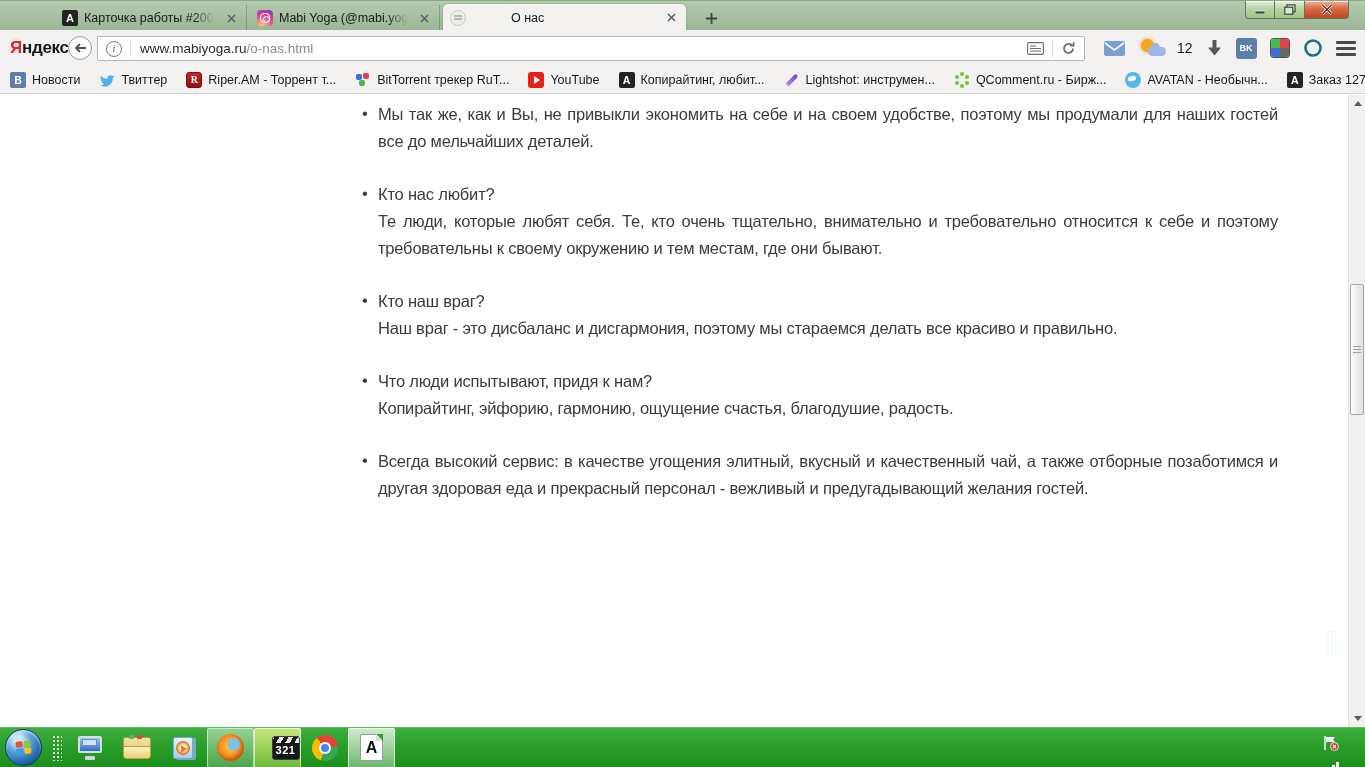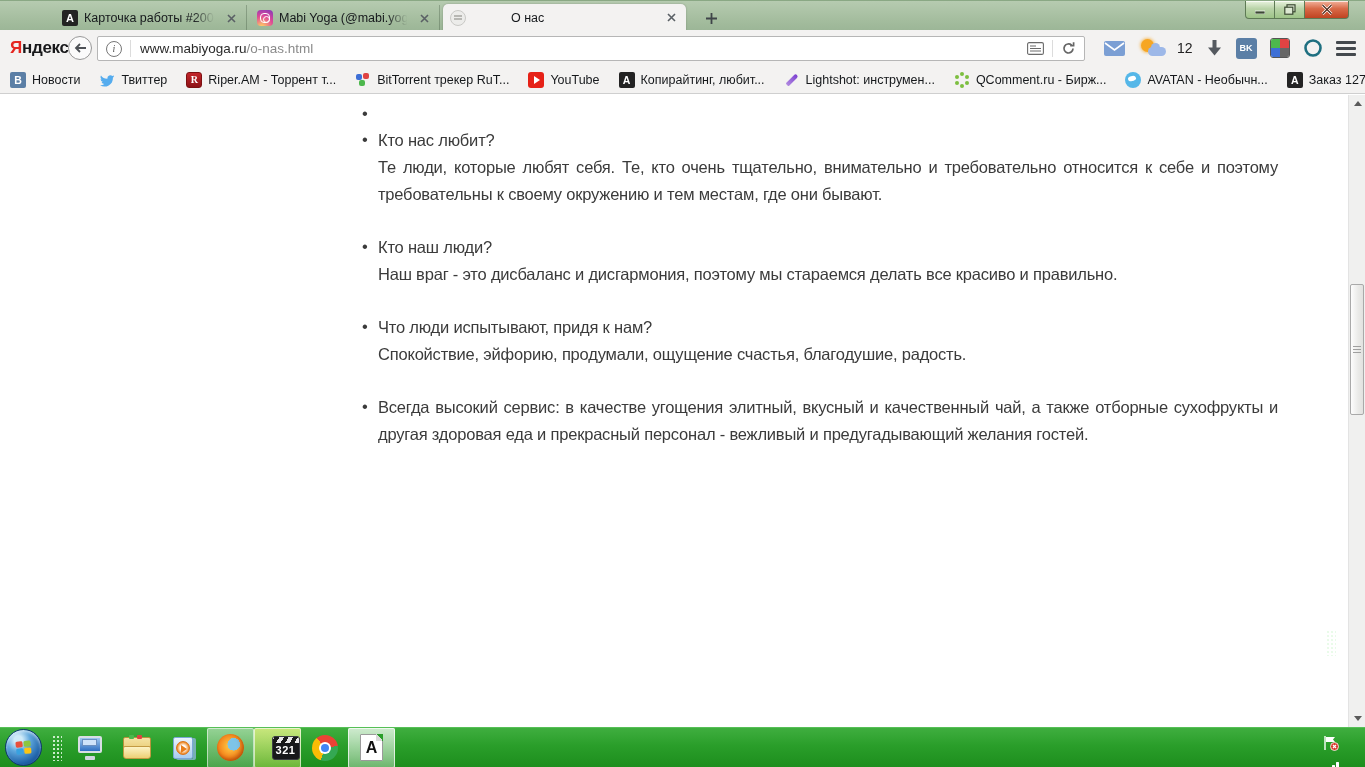--- a/index.html
+++ b/index.html
@@ -397,35 +397,36 @@
   <span class="bm">
     <span class="bm-ico bm-advego">A</span>
     <span>Заказ 12784796 / 190....</span>
   </span>
 
 </div>
 
 <div class="content">
   <ul class="bullets">
     <li>
+      <p>Мы так же, как и Вы, не привыкли экономить на себе и на своем удобстве, поэтому мы продумали для наших гостей все до мельчайших деталей.</p>
     </li>
     <li>
       <p>Кто нас любит?</p>
       <p>Те люди, которые любят себя. Те, кто очень тщательно, внимательно и требовательно относится к себе и поэтому требовательны к своему окружению и тем местам, где они бывают.</p>
     </li>
     <li>
-      <p>Кто наш люди?</p>
+      <p>Кто наш враг?</p>
       <p>Наш враг - это дисбаланс и дисгармония, поэтому мы стараемся делать все красиво и правильно.</p>
     </li>
     <li>
       <p>Что люди испытывают, придя к нам?</p>
-      <p>Спокойствие, эйфорию, продумали, ощущение счастья, благодушие, радость.</p>
+      <p>Копирайтинг, эйфорию, гармонию, ощущение счастья, благодушие, радость.</p>
     </li>
     <li>
-      <p>Всегда высокий сервис: в качестве угощения элитный, вкусный и качественный чай, а также отборные сухофрукты и другая здоровая еда и прекрасный персонал - вежливый и предугадывающий желания гостей.</p>
+      <p>Всегда высокий сервис: в качестве угощения элитный, вкусный и качественный чай, а также отборные позаботимся и другая здоровая еда и прекрасный персонал - вежливый и предугадывающий желания гостей.</p>
     </li>
   </ul>
 </div>
 
 <div class="scrollbar">
   <span class="sb-btn sb-up">
       <i class="tri-up"></i>
     </span>
   <span class="sb-thumb">
       <i></i>

